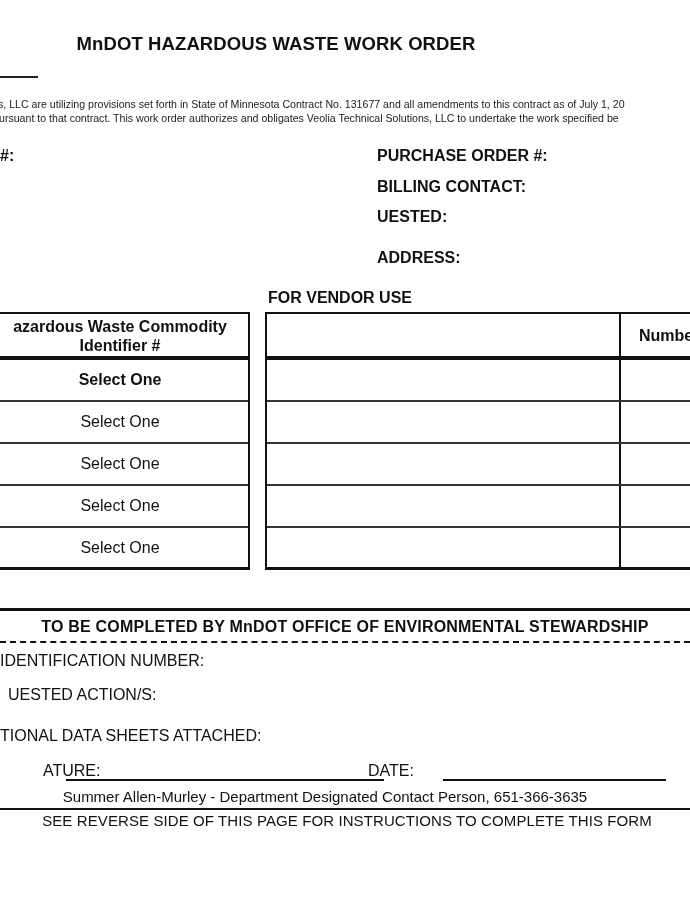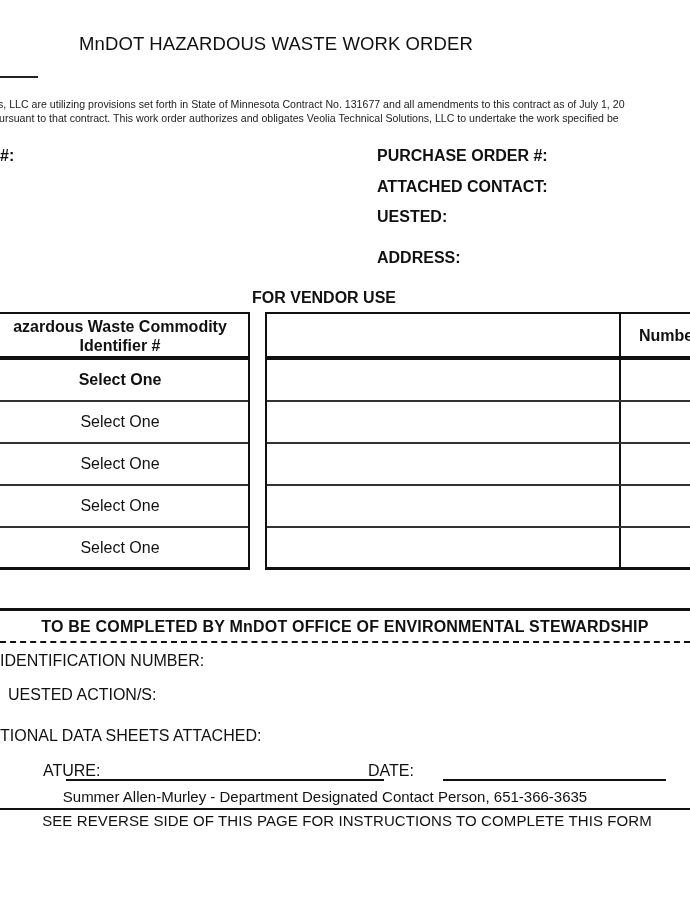--- a/index.html
+++ b/index.html
@@ -4,28 +4,28 @@
 <style>
   html, body { margin: 0; padding: 0; }
   body {
     width: 690px; height: 900px; position: relative; overflow: hidden;
     background: #ffffff; color: #111111;
     font-family: "Liberation Sans", sans-serif;
   }
   .abs { position: absolute; white-space: nowrap; }
   .title {
     left: 0; width: 552px; top: 33px; text-align: center;
-    font-size: 18.5px; font-weight: normal; letter-spacing: 0.1px;
+    font-size: 18.5px; font-weight: bold; letter-spacing: 0.1px;
   }
   .short-rule { left: 0; top: 76px; width: 38px; height: 2px; background: #222; }
   .intro { font-size: 10.6px; color: #222; line-height: 14px; }
   .intro1 { left: -2px; top: 97px; }
   .intro2 { left: -1px; top: 111px; }
   .lbl { font-size: 16px; font-weight: bold; }
-  .vendor-label { left: 252px; top: 289px; font-size: 16px; font-weight: bold; }
+  .vendor-label { left: 268px; top: 289px; font-size: 16px; font-weight: bold; }
 
   
   .tbl { position: absolute; border: 2px solid #111; box-sizing: border-box; }
   .tbl-left { left: -10px; top: 312px; width: 260px; height: 258px; border-bottom-width: 3px; }
   .tbl-right { left: 265px; top: 312px; width: 440px; height: 258px; border-bottom-width: 3px; }
   .thead { position: absolute; left: 0; right: 0; top: 0; height: 42px; border-bottom: 4px solid #111; box-sizing: content-box; }
   .th-text { position: absolute; font-size: 16px; font-weight: bold; text-align: center; line-height: 19px; }
   .row { position: absolute; left: 0; right: 0; height: 42px; box-sizing: border-box; border-top: 2px solid #333; }
   .row.first { border-top: none; }
   .cell-text { position: absolute; left: 0; right: 0; top: 11px; text-align: center; font-size: 16px; }
@@ -45,21 +45,21 @@
 </head>
 <body>
 
 <div class="abs title">MnDOT HAZARDOUS WASTE WORK ORDER</div>
 <div class="abs short-rule"></div>
 <div class="abs intro intro1">s, LLC are utilizing provisions set forth in State of Minnesota Contract No. 131677 and all amendments to this contract as of July 1, 20</div>
 <div class="abs intro intro2">ursuant to that contract.  This work order authorizes and obligates Veolia Technical Solutions, LLC to undertake the work specified be</div>
 
 <div class="abs lbl" style="left:0; top:147px;">#:</div>
 <div class="abs lbl" style="left:377px; top:147px;">PURCHASE ORDER #:</div>
-<div class="abs lbl" style="left:377px; top:178px;">ATTACHED CONTACT:</div>
+<div class="abs lbl" style="left:377px; top:178px;">BILLING CONTACT:</div>
 <div class="abs lbl" style="left:377px; top:208px;">UESTED:</div>
 <div class="abs lbl" style="left:377px; top:249px;">ADDRESS:</div>
 <div class="abs vendor-label">FOR VENDOR USE</div>
 
 <div class="tbl tbl-left">
   <div class="thead">
     <div class="th-text" style="left:0; right:0; top:3px;">azardous Waste Commodity</div>
     <div class="th-text" style="left:0; right:0; top:22px;">Identifier #</div>
   </div>
   <div class="row first" style="top:46px;">

